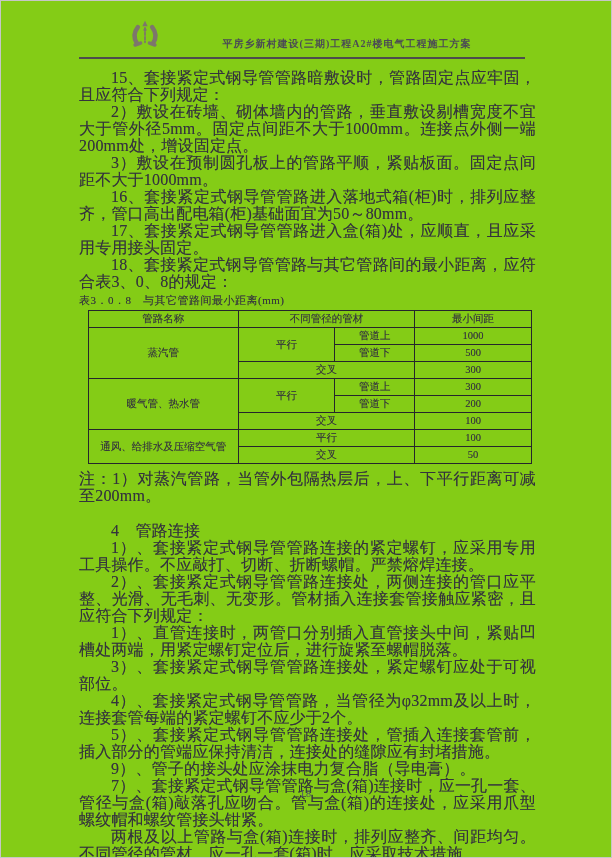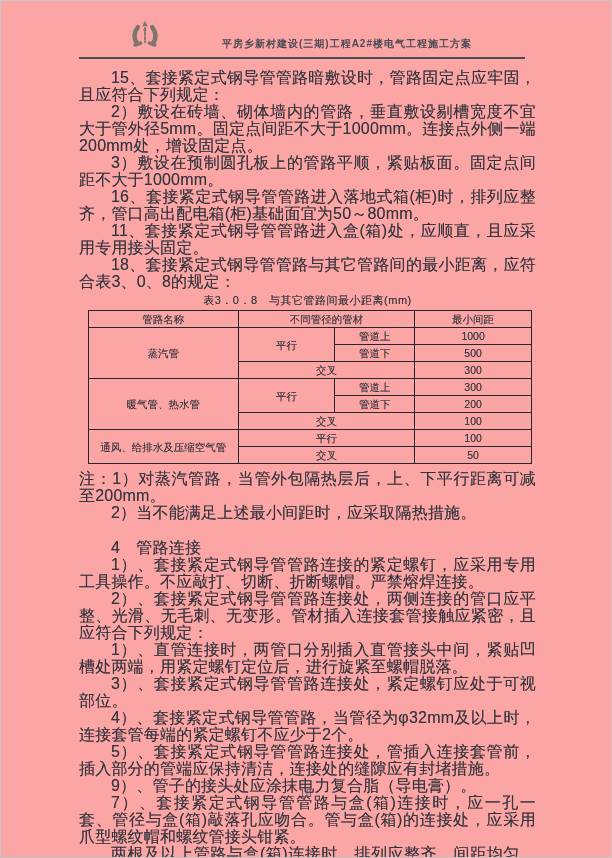--- a/index.html
+++ b/index.html
@@ -1,22 +1,22 @@
 <!DOCTYPE html>
 <html><head>
 <meta charset="utf-8">
 <style>
   html,body { margin:0; padding:0; background:#e9e9e9; }
   .page {
     position:relative;
     width:610px; height:856px;
     margin:0 auto;
-    background:#fca5a5;
+    background:#84cc16;
     border:1px solid #c6c6c6;
-    font-family:Liberation Sans, sans-serif;
+    font-family:Liberation Serif, serif;
     color:#34343c;
     overflow:hidden;
   }
   .content {
     position:absolute; left:78px; top:0; width:457px;
   }
   
   .header {
     position:relative;
     height:56px;
@@ -34,21 +34,21 @@
     white-space:nowrap;
   }
   
   .bodytext { margin-top:10px; font-size:16px; line-height:17px; letter-spacing:0.2px;
               text-shadow:0 0 0.6px rgba(60,60,72,0.55); }
   .bodytext p { margin:0; text-indent:2em; text-align:justify; }
   p.flush { text-indent:0; }
   
   .table-title {
     margin:3px 0 2px 0;
-    text-align:center; font-size:11px; letter-spacing:0.5px;
+    font-size:11px; letter-spacing:0.5px;
     text-shadow:0 0 0.6px rgba(60,60,72,0.55);
   }
   table.spec {
     border-collapse:collapse;
     margin-left:9px;
     width:444px;
     font-size:10.5px;
     text-shadow:0 0 0.5px rgba(60,60,72,0.5);
   }
   table.spec td {
@@ -85,21 +85,21 @@
         <circle cx="20" cy="12" r="1.8" fill="#7d766c"></circle>
       </svg>
       <div class="header-title">平房乡新村建设(三期)工程A2#楼电气工程施工方案</div>
     </div>
 
     <div class="bodytext">
       <p>15、套接紧定式钢导管管路暗敷设时，管路固定点应牢固，且应符合下列规定：</p>
       <p>2）敷设在砖墙、砌体墙内的管路，垂直敷设剔槽宽度不宜大于管外径5mm。固定点间距不大于1000mm。连接点外侧一端200mm处，增设固定点。</p>
       <p>3）敷设在预制圆孔板上的管路平顺，紧贴板面。固定点间距不大于1000mm。</p>
       <p>16、套接紧定式钢导管管路进入落地式箱(柜)时，排列应整齐，管口高出配电箱(柜)基础面宜为50～80mm。</p>
-      <p>11、套接紧定式钢导管管路进入盒(箱)处，应顺直，且应采用专用接头固定。</p>
+      <p>17、套接紧定式钢导管管路进入盒(箱)处，应顺直，且应采用专用接头固定。</p>
       <p>18、套接紧定式钢导管管路与其它管路间的最小距离，应符合表3、0、8的规定：</p>
     </div>
 
     <div class="table-title">表3．0．8　与其它管路间最小距离(mm)</div>
     <table class="spec">
       <colgroup>
         <col style="width:150px">
           <col style="width:97px">
           <col style="width:80px">
           <col style="width:117px">
@@ -145,21 +145,20 @@
         </tr>
         <tr>
           <td colspan="2">交叉</td>
           <td>50</td>
         </tr>
       </tbody>
     </table>
 
     <div class="bodytext notes">
       <p class="flush">注：1）对蒸汽管路，当管外包隔热层后，上、下平行距离可减至200mm。</p>
-      <p>2）当不能满足上述最小间距时，应采取隔热措施。</p>
     </div>
 
     <div class="bodytext">
       <p class="section-heading">4　管路连接</p>
       <p>1）、套接紧定式钢导管管路连接的紧定螺钉，应采用专用工具操作。不应敲打、切断、折断螺帽。严禁熔焊连接。</p>
       <p>2）、套接紧定式钢导管管路连接处，两侧连接的管口应平整、光滑、无毛刺、无变形。管材插入连接套管接触应紧密，且应符合下列规定：</p>
       <p>1）、直管连接时，两管口分别插入直管接头中间，紧贴凹槽处两端，用紧定螺钉定位后，进行旋紧至螺帽脱落。</p>
       <p>3）、套接紧定式钢导管管路连接处，紧定螺钉应处于可视部位。</p>
       <p>4）、套接紧定式钢导管管路，当管径为φ32mm及以上时，连接套管每端的紧定螺钉不应少于2个。</p>
       <p>5）、套接紧定式钢导管管路连接处，管插入连接套管前，插入部分的管端应保持清洁，连接处的缝隙应有封堵措施。</p>

